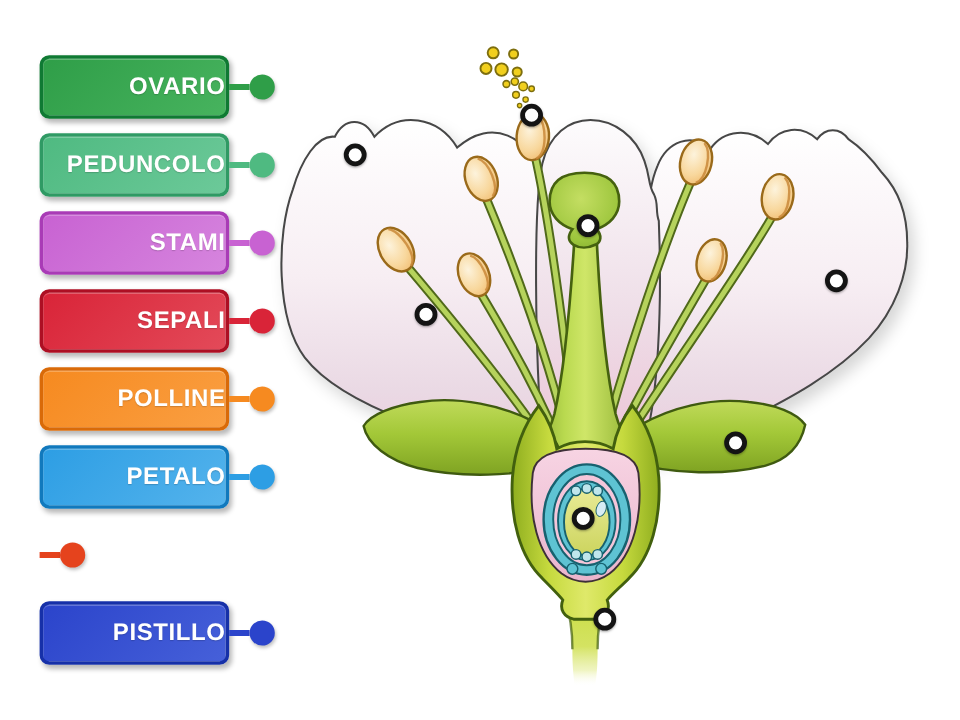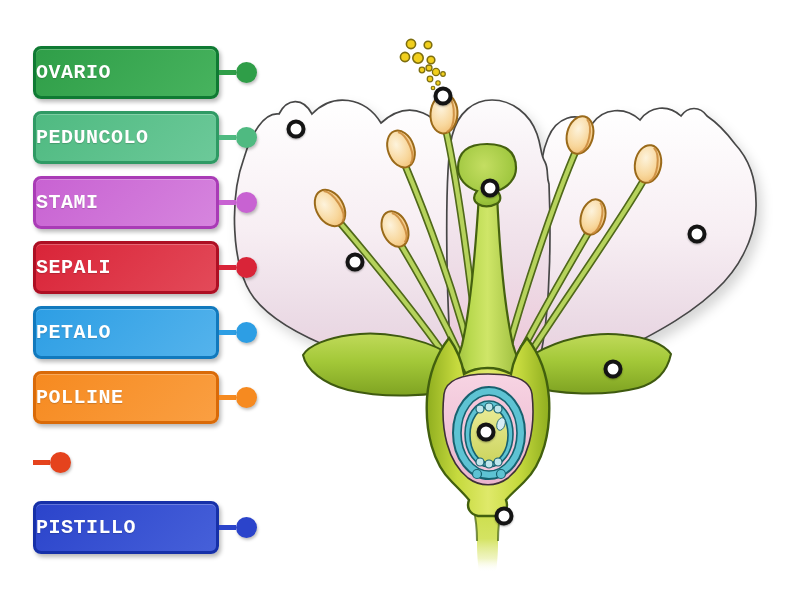--- a/index.html
+++ b/index.html
@@ -10,26 +10,26 @@
   }
   
   .label-list{
     position:absolute;left:33px;top:46px;width:230px;
   }
   .label-row{
     display:flex;align-items:center;height:53px;margin-bottom:12px;
     user-select:none;cursor:grab;
   }
   .chip{
-    box-sizing:border-box;width:186px;height:53px;
+    box-sizing:border-box;width:158px;height:53px;
     border:3px solid var(--cd);
     border-radius:8px;
     background:linear-gradient(135deg, var(--c) 0%, var(--cl) 100%);
     box-shadow:2px 3px 4px rgba(0,0,0,.28), inset 0 1px 0 rgba(255,255,255,.25);
-    display:flex;align-items:center;justify-content:flex-start;font-family:Liberation Mono, monospace;
+    display:flex;align-items:center;justify-content:flex-end;
   }
   .chip-text{
     color:#fff;font-weight:bold;font-size:20px;letter-spacing:.5px;
     text-shadow:0 1px 1px rgba(0,0,0,.18);white-space:nowrap;
   }
   .conn{width:17px;height:5px;background:var(--c);}
   .dot{
     width:21px;height:21px;border-radius:50%;background:var(--c);
     box-shadow:1px 2px 3px rgba(0,0,0,.25);
   }
@@ -279,34 +279,34 @@
     <div class="conn"></div>
     <div class="dot"></div>
   </div>
     <div class="label-row" draggable="true" style="--c: #d92438; --cd: #ad0f23; --cl: #e34a59;">
     <div class="chip">
       <span class="chip-text">SEPALI</span>
     </div>
     <div class="conn"></div>
     <div class="dot"></div>
   </div>
+    <div class="label-row" draggable="true" style="--c: #f68a20; --cd: #d96a08; --cl: #fa9f42;">
+    <div class="chip">
+      <span class="chip-text">POLLINE</span>
+    </div>
+    <div class="conn"></div>
+    <div class="dot"></div>
+  </div>
     <div class="label-row" draggable="true" style="--c: #2d9ee4; --cd: #1179bd; --cl: #54b3ec;">
     <div class="chip">
       <span class="chip-text">PETALO</span>
     </div>
     <div class="conn"></div>
     <div class="dot"></div>
   </div>
-    <div class="label-row" draggable="true" style="--c: #f68a20; --cd: #d96a08; --cl: #fa9f42;">
-    <div class="chip">
-      <span class="chip-text">POLLINE</span>
-    </div>
-    <div class="conn"></div>
-    <div class="dot"></div>
-  </div>
     <div class="label-row" draggable="true" style="--c: #e5431d; --cd: #bf2f0c; --cl: #ef6038;">
     <div class="conn"></div>
     <div class="dot"></div>
   </div>
     <div class="label-row" draggable="true" style="--c: #2b44cb; --cd: #1630a8; --cl: #4660d9;">
     <div class="chip">
       <span class="chip-text">PISTILLO</span>
     </div>
     <div class="conn"></div>
     <div class="dot"></div>

